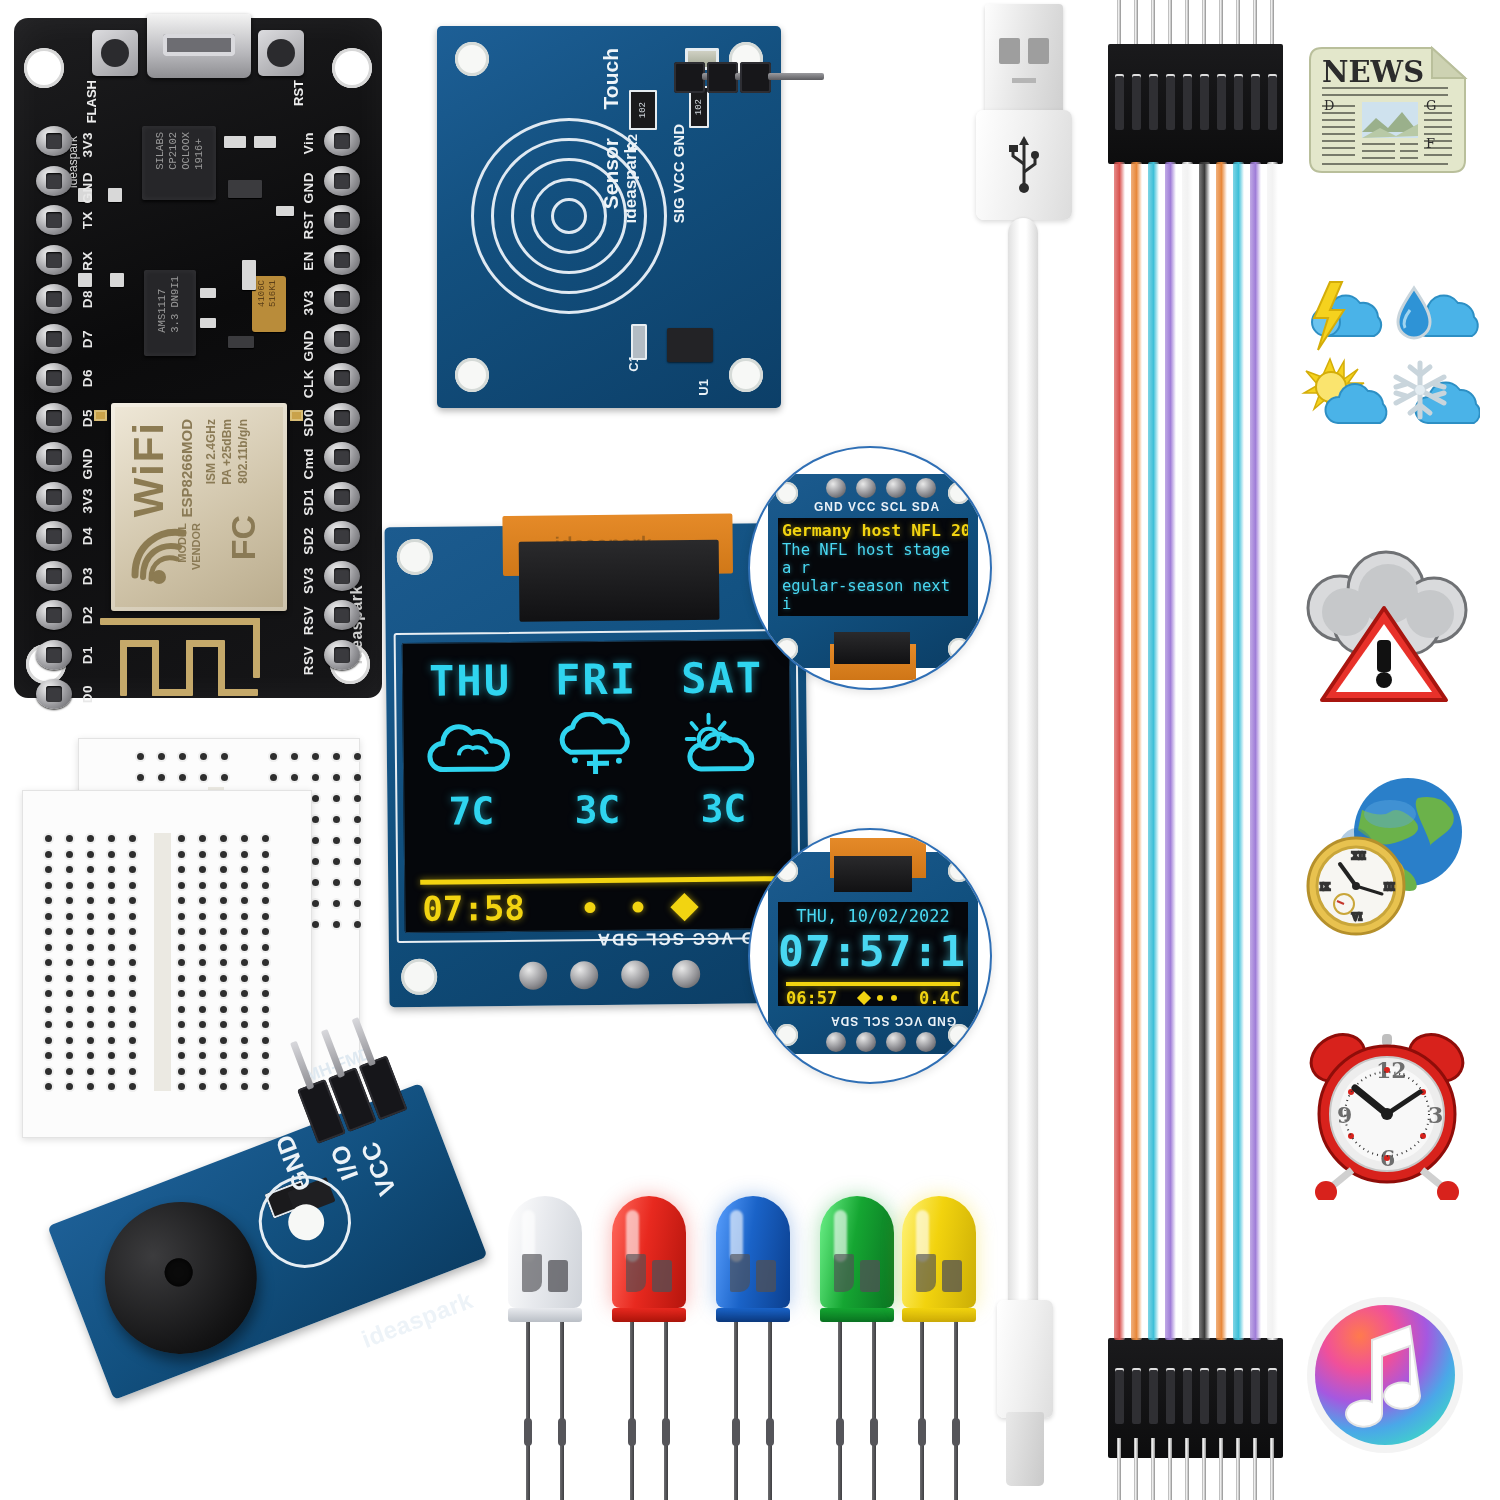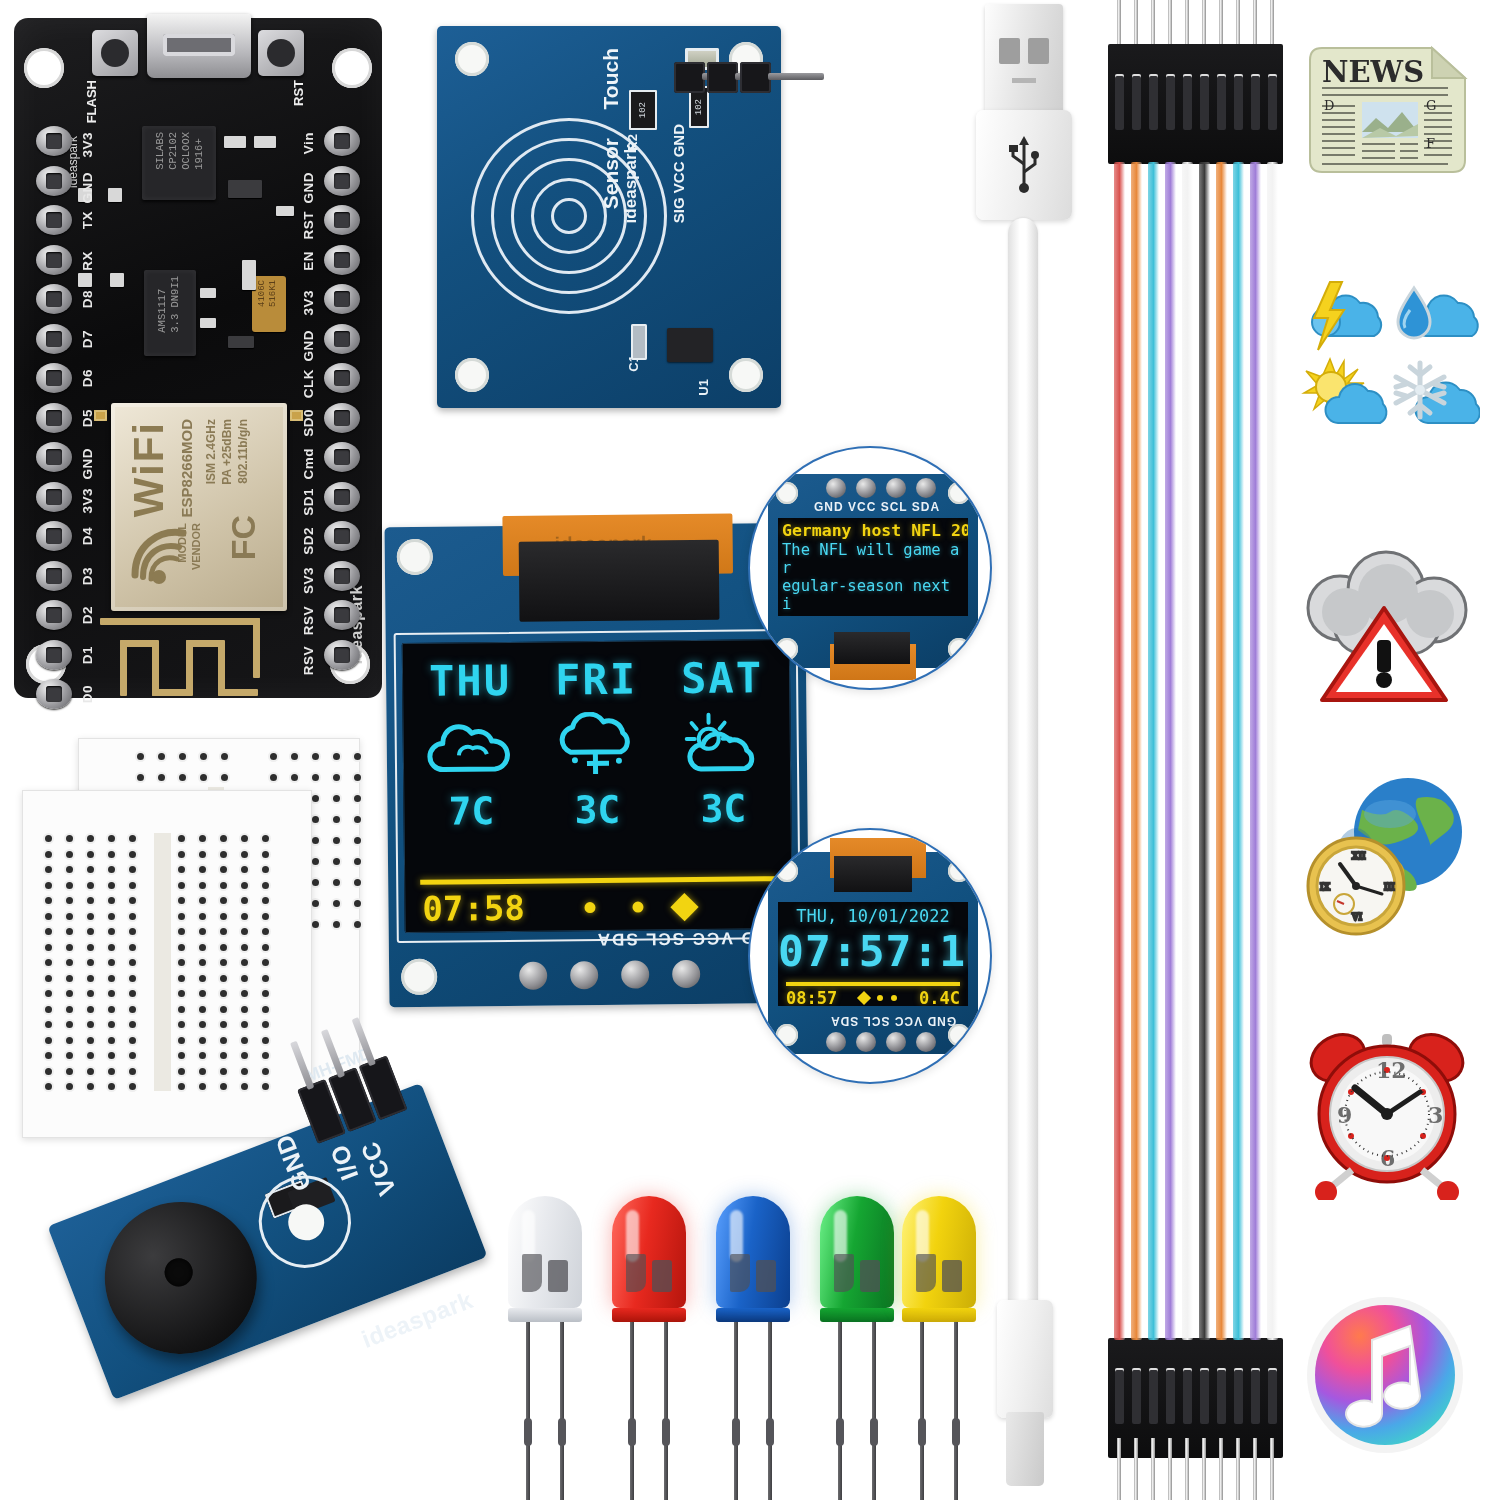--- a/index.html
+++ b/index.html
@@ -827,45 +827,45 @@
       <div class="co-hole" style="left:8px;bottom:8px"></div>
       <div class="co-hole" style="right:8px;bottom:8px"></div>
       <div class="co-pad" style="left:58px;top:4px"></div>
       <div class="co-pad" style="left:88px;top:4px"></div>
       <div class="co-pad" style="left:118px;top:4px"></div>
       <div class="co-pad" style="left:148px;top:4px"></div>
       <div class="co-pinlbl" style="left:46px;top:26px">GND VCC SCL SDA</div>
       <div class="news-screen" style="left:10px;top:44px;width:190px;height:98px">
         <div class="news-title" style="margin:3px 0 2px 4px">Germany host NFL 2022</div>
         <div class="news-body" style="margin-left:4px">
-          <div>The NFL will game a r</div>
+          <div>The NFL host stage a r</div>
           <div>egular-season next i</div>
           <div>n Munich,Germany,next</div>
 
         </div>
       </div>
       <div class="co-ribbon" style="left:62px;bottom:-12px;width:86px;height:36px"></div>
       <div class="co-chip" style="left:66px;bottom:4px;width:76px;height:32px"></div>
     </div>
   </div>
 
   <div class="callout" style="left:748px;top:828px;width:244px;height:256px">
     <div class="co-board" style="left:18px;top:22px;width:210px;height:202px;border-radius:4px">
       <div class="co-ribbon" style="left:62px;top:-14px;width:96px;height:40px"></div>
       <div class="co-chip" style="left:66px;top:4px;width:78px;height:36px"></div>
       <div class="co-hole" style="left:8px;top:8px"></div>
       <div class="co-hole" style="right:8px;top:8px"></div>
       <div class="co-hole" style="left:8px;bottom:8px"></div>
       <div class="co-hole" style="right:8px;bottom:8px"></div>
       <div class="clock-screen" style="left:10px;top:50px;width:190px;height:104px">
-        <div class="clk-date">THU, 10/01/2022</div>
+        <div class="clk-date">THU, 10/02/2022</div>
         <div class="clk-big">07:57:10</div>
         <div class="clk-bar"></div>
         <div class="clk-foot">
-          <span>08:57</span>
+          <span>06:57</span>
           <span style="display:flex;gap:8px;align-items:center">
             <i style="width:10px;height:10px;background:#f2d411;transform:rotate(45deg);display:block"></i>
             <i style="width:6px;height:6px;border-radius:50%;background:#f2d411;display:block"></i>
             <i style="width:6px;height:6px;border-radius:50%;background:#f2d411;display:block"></i>
           </span>
           <span>0.4C</span>
         </div>
       </div>
       <div class="co-pinlbl" style="left:62px;bottom:26px;transform:rotate(180deg)">GND VCC SCL SDA</div>
       <div class="co-pad" style="left:58px;bottom:2px"></div>

